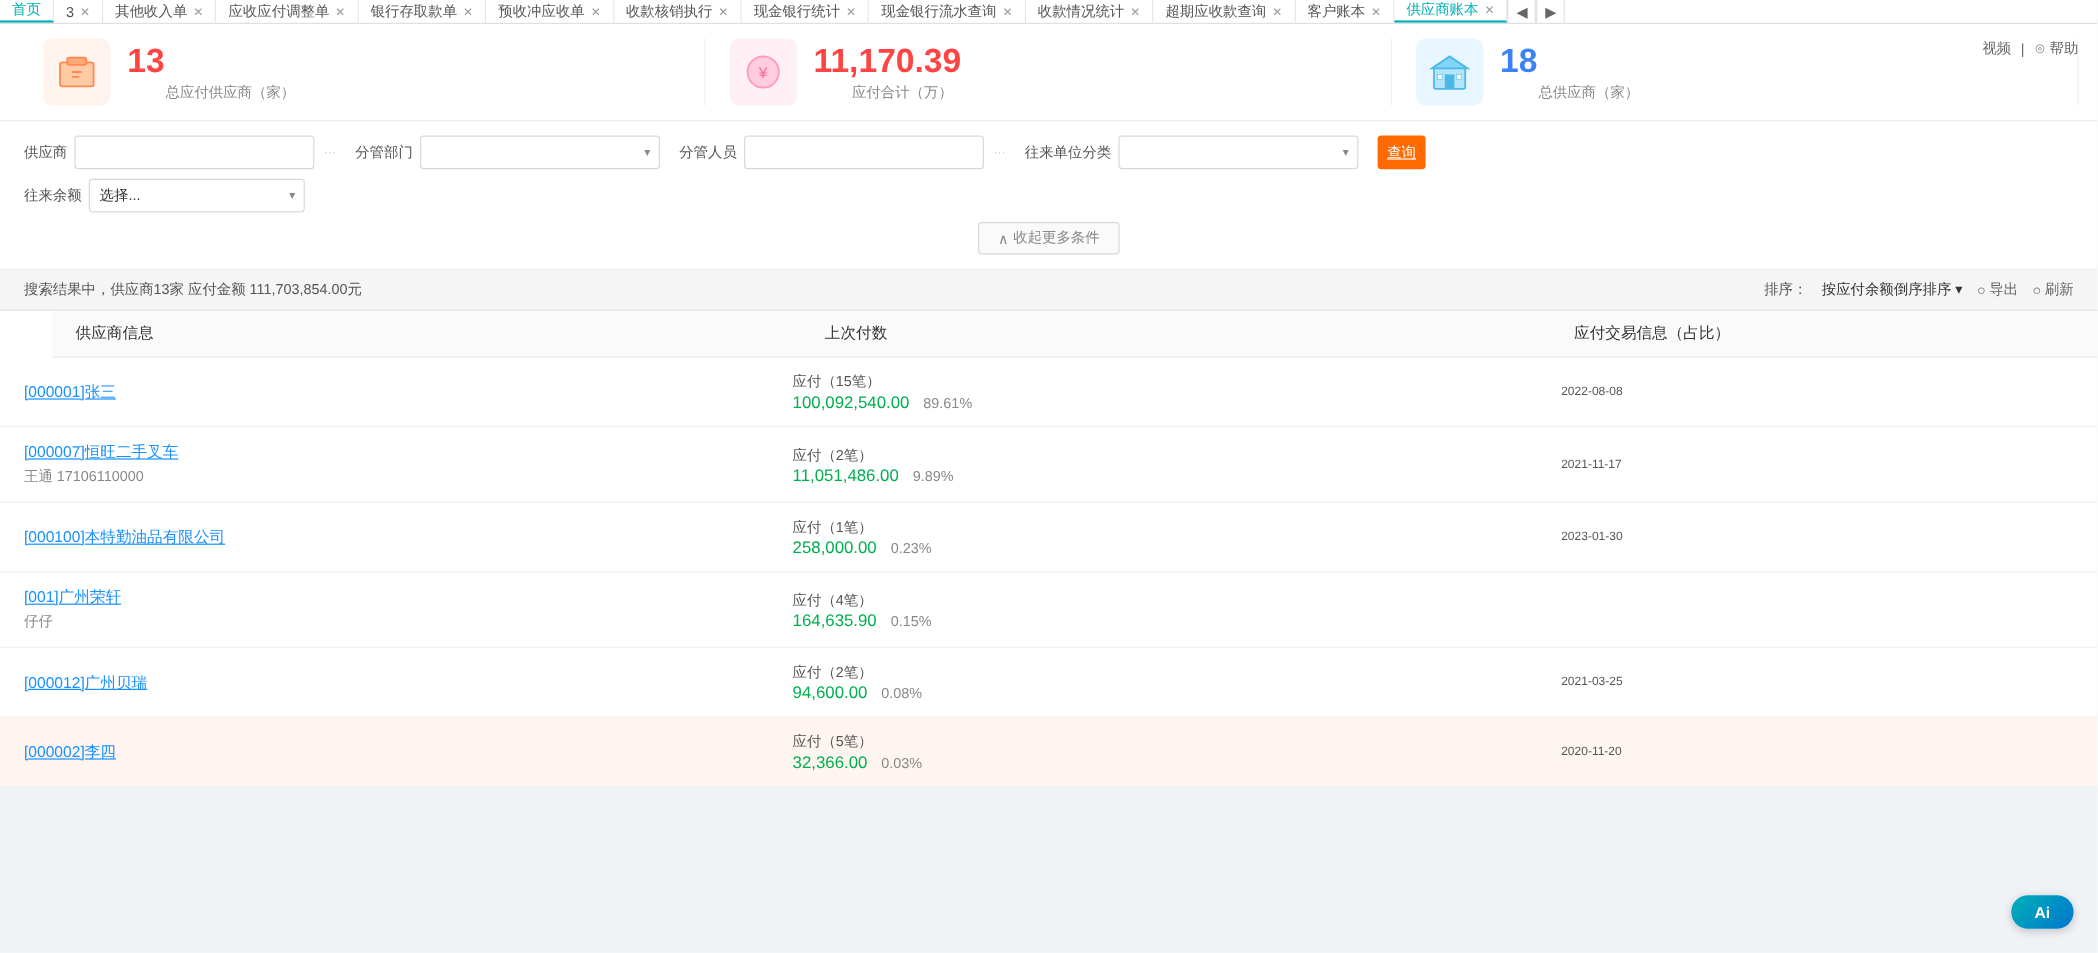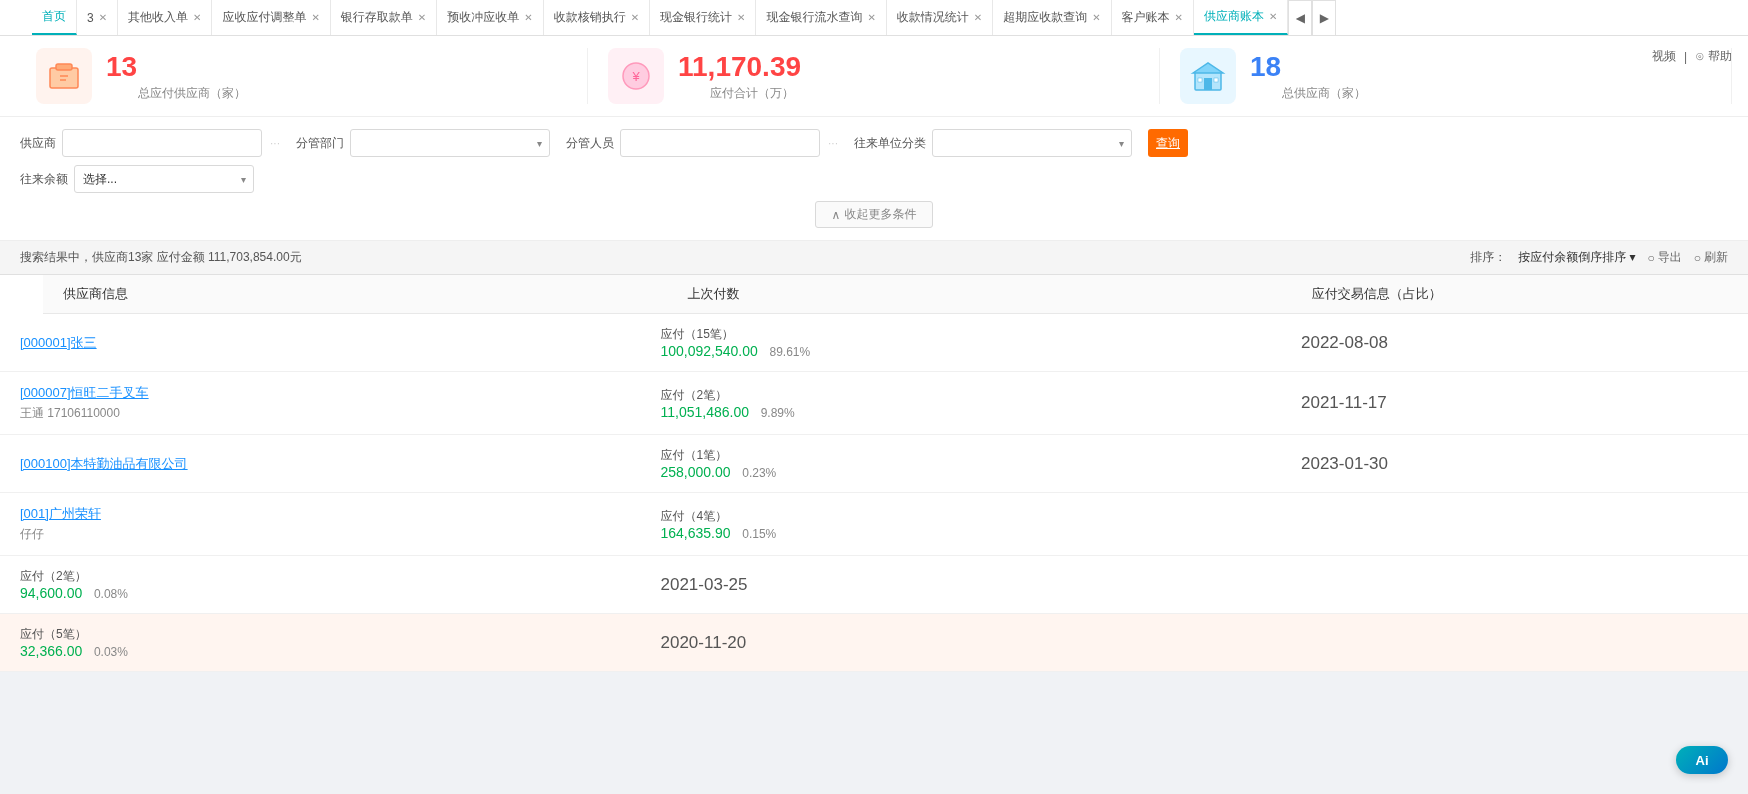--- a/index.html
+++ b/index.html
@@ -4,23 +4,22 @@
   <style>
     * { box-sizing: border-box; margin: 0; padding: 0; }
     body { font-family: "Microsoft YaHei", "PingFang SC", sans-serif; font-size: 13px; background: #f0f2f5; color: #333; }
 
     
     .top-nav {
       display: flex;
       align-items: center;
       background: #fff;
       border-bottom: 1px solid #e0e0e0;
-      height: 36px;
+      height: 20px;
       overflow: hidden;
-      padding-left: 32px;
     }
     .nav-tab {
       display: flex;
       align-items: center;
       padding: 0 10px;
       height: 100%;
       white-space: nowrap;
       border-right: 1px solid #e8e8e8;
       font-size: 12px;
       cursor: pointer;
@@ -225,21 +224,21 @@
     }
     .supplier-sub { font-size: 12px; color: #888; margin-top: 3px; }
     .payable-info .payable-label { font-size: 12px; color: #555; }
     .payable-info .payable-amount {
       font-size: 14px;
       color: #00b050;
       font-weight: 500;
       margin-top: 2px;
     }
     .payable-info .payable-percent { font-size: 12px; color: #888; margin-left: 8px; }
-    .last-pay-date { font-size: 17px; color: #555; }
+    .last-pay-date { font-size: 10px; color: #555; }
 
     
     ::-webkit-scrollbar { width: 6px; height: 6px; }
     ::-webkit-scrollbar-track { background: #f1f1f1; }
     ::-webkit-scrollbar-thumb { background: #ccc; border-radius: 3px; }
 
     .filter-dots { color: #ccc; font-size: 10px; margin-left: 2px; }
   </style>
 </head>
 <body>
@@ -485,30 +484,42 @@
     <div class="payable-info">
       <div class="payable-label">应付（4笔）</div>
       <div>
         <span class="payable-amount">164,635.90</span>
         <span class="payable-percent">0.15%</span>
       </div>
     </div>
     <div class="last-pay-date"></div>
   </div>
       <div class="table-row">
+    <div>
+      <div>
+        <span class="supplier-link">[000012]广州贝瑞</span>
+      </div>
+
+    </div>
     <div class="payable-info">
       <div class="payable-label">应付（2笔）</div>
       <div>
         <span class="payable-amount">94,600.00</span>
         <span class="payable-percent">0.08%</span>
       </div>
     </div>
     <div class="last-pay-date">2021-03-25</div>
   </div>
       <div class="table-row highlighted" style="background: rgb(255, 245, 240);">
+    <div>
+      <div>
+        <span class="supplier-link">[000002]李四</span>
+      </div>
+
+    </div>
     <div class="payable-info">
       <div class="payable-label">应付（5笔）</div>
       <div>
         <span class="payable-amount">32,366.00</span>
         <span class="payable-percent">0.03%</span>
       </div>
     </div>
     <div class="last-pay-date">2020-11-20</div>
   </div>
     </div>

